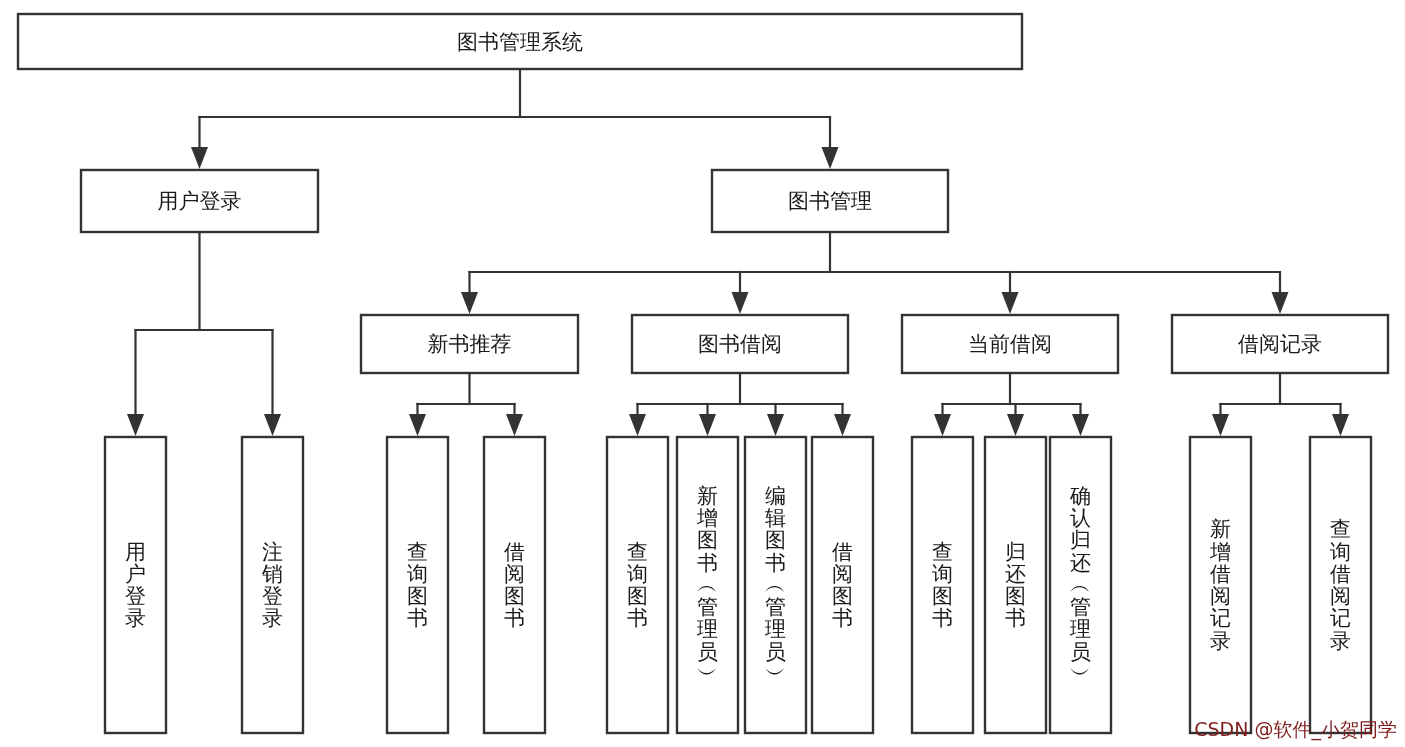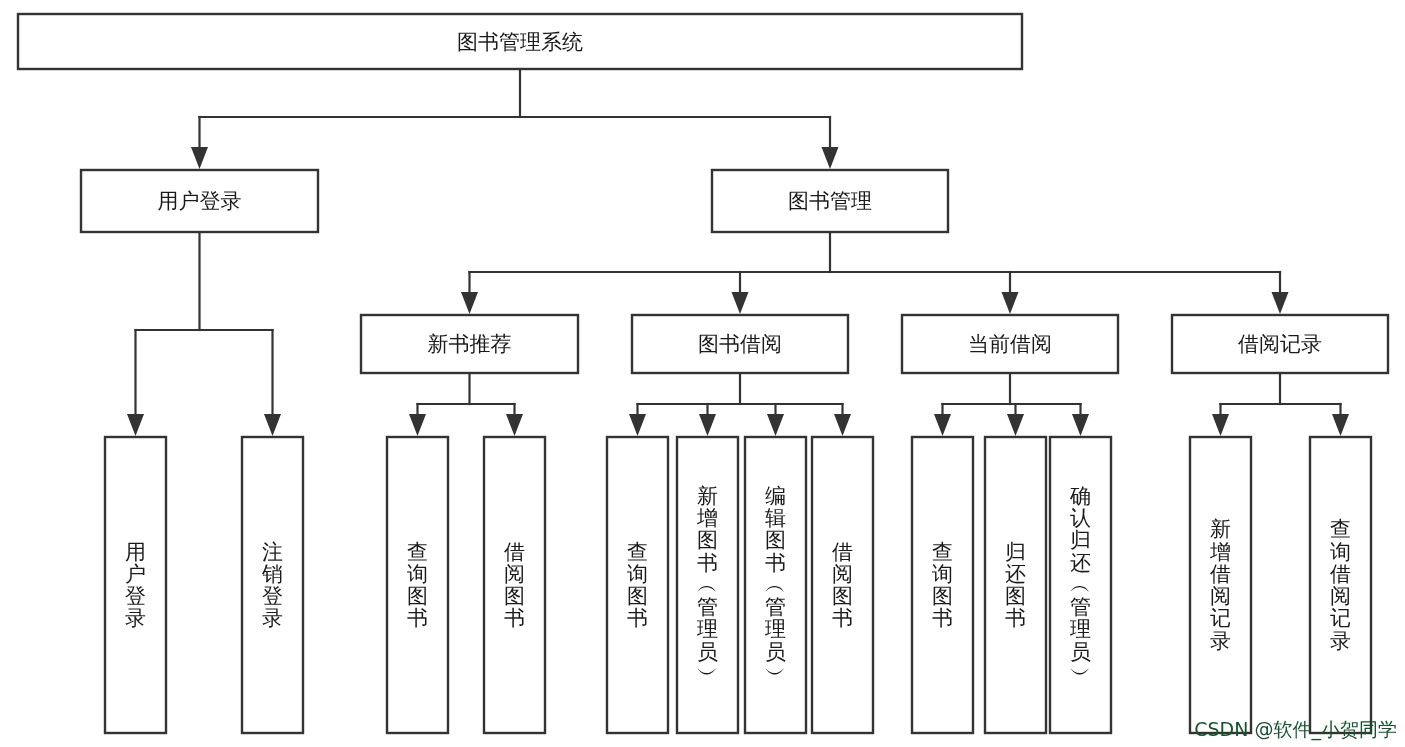--- a/index.html
+++ b/index.html
@@ -69,21 +69,21 @@
   }
   .vtext span.ch {
     display: block;
   }
   #watermark {
     position: absolute;
     right: 8px;
     bottom: 4px;
     font-family: "DejaVu Sans", "Liberation Sans", sans-serif;
     font-size: 19px;
-    color: #14532d;
+    color: #7f1d1d;
     white-space: nowrap;
     user-select: none;
   }
 </style>
 </head>
 <body>
 
 <div id="diagram-root">
   <svg id="tree-svg" viewBox="0 0 1405 747" preserveAspectRatio="none" xmlns="http://www.w3.org/2000/svg">
     <g id="edges-layer">

